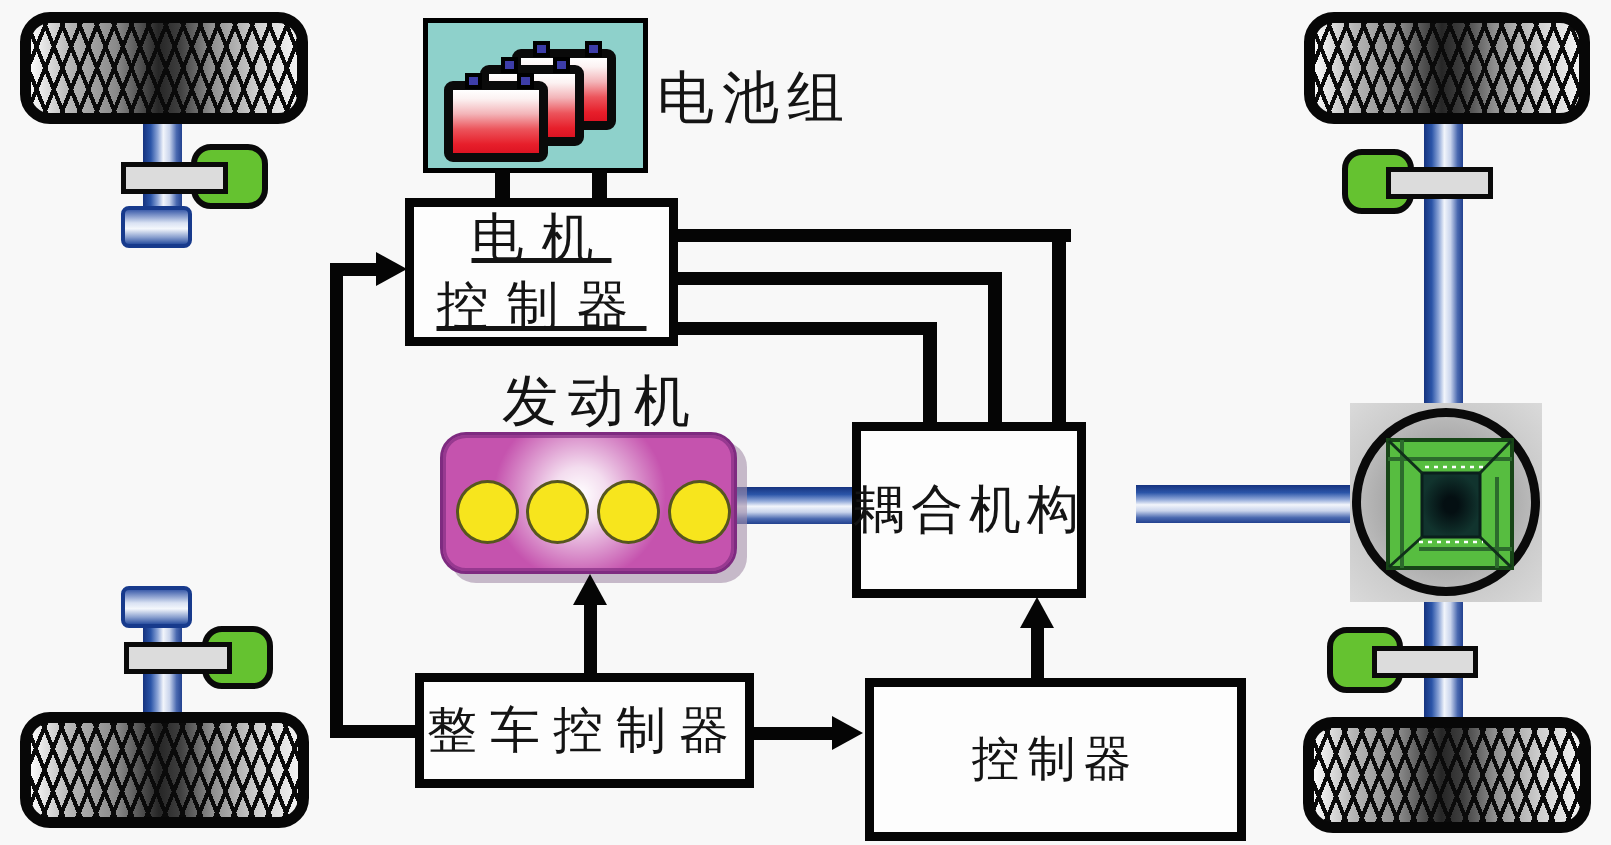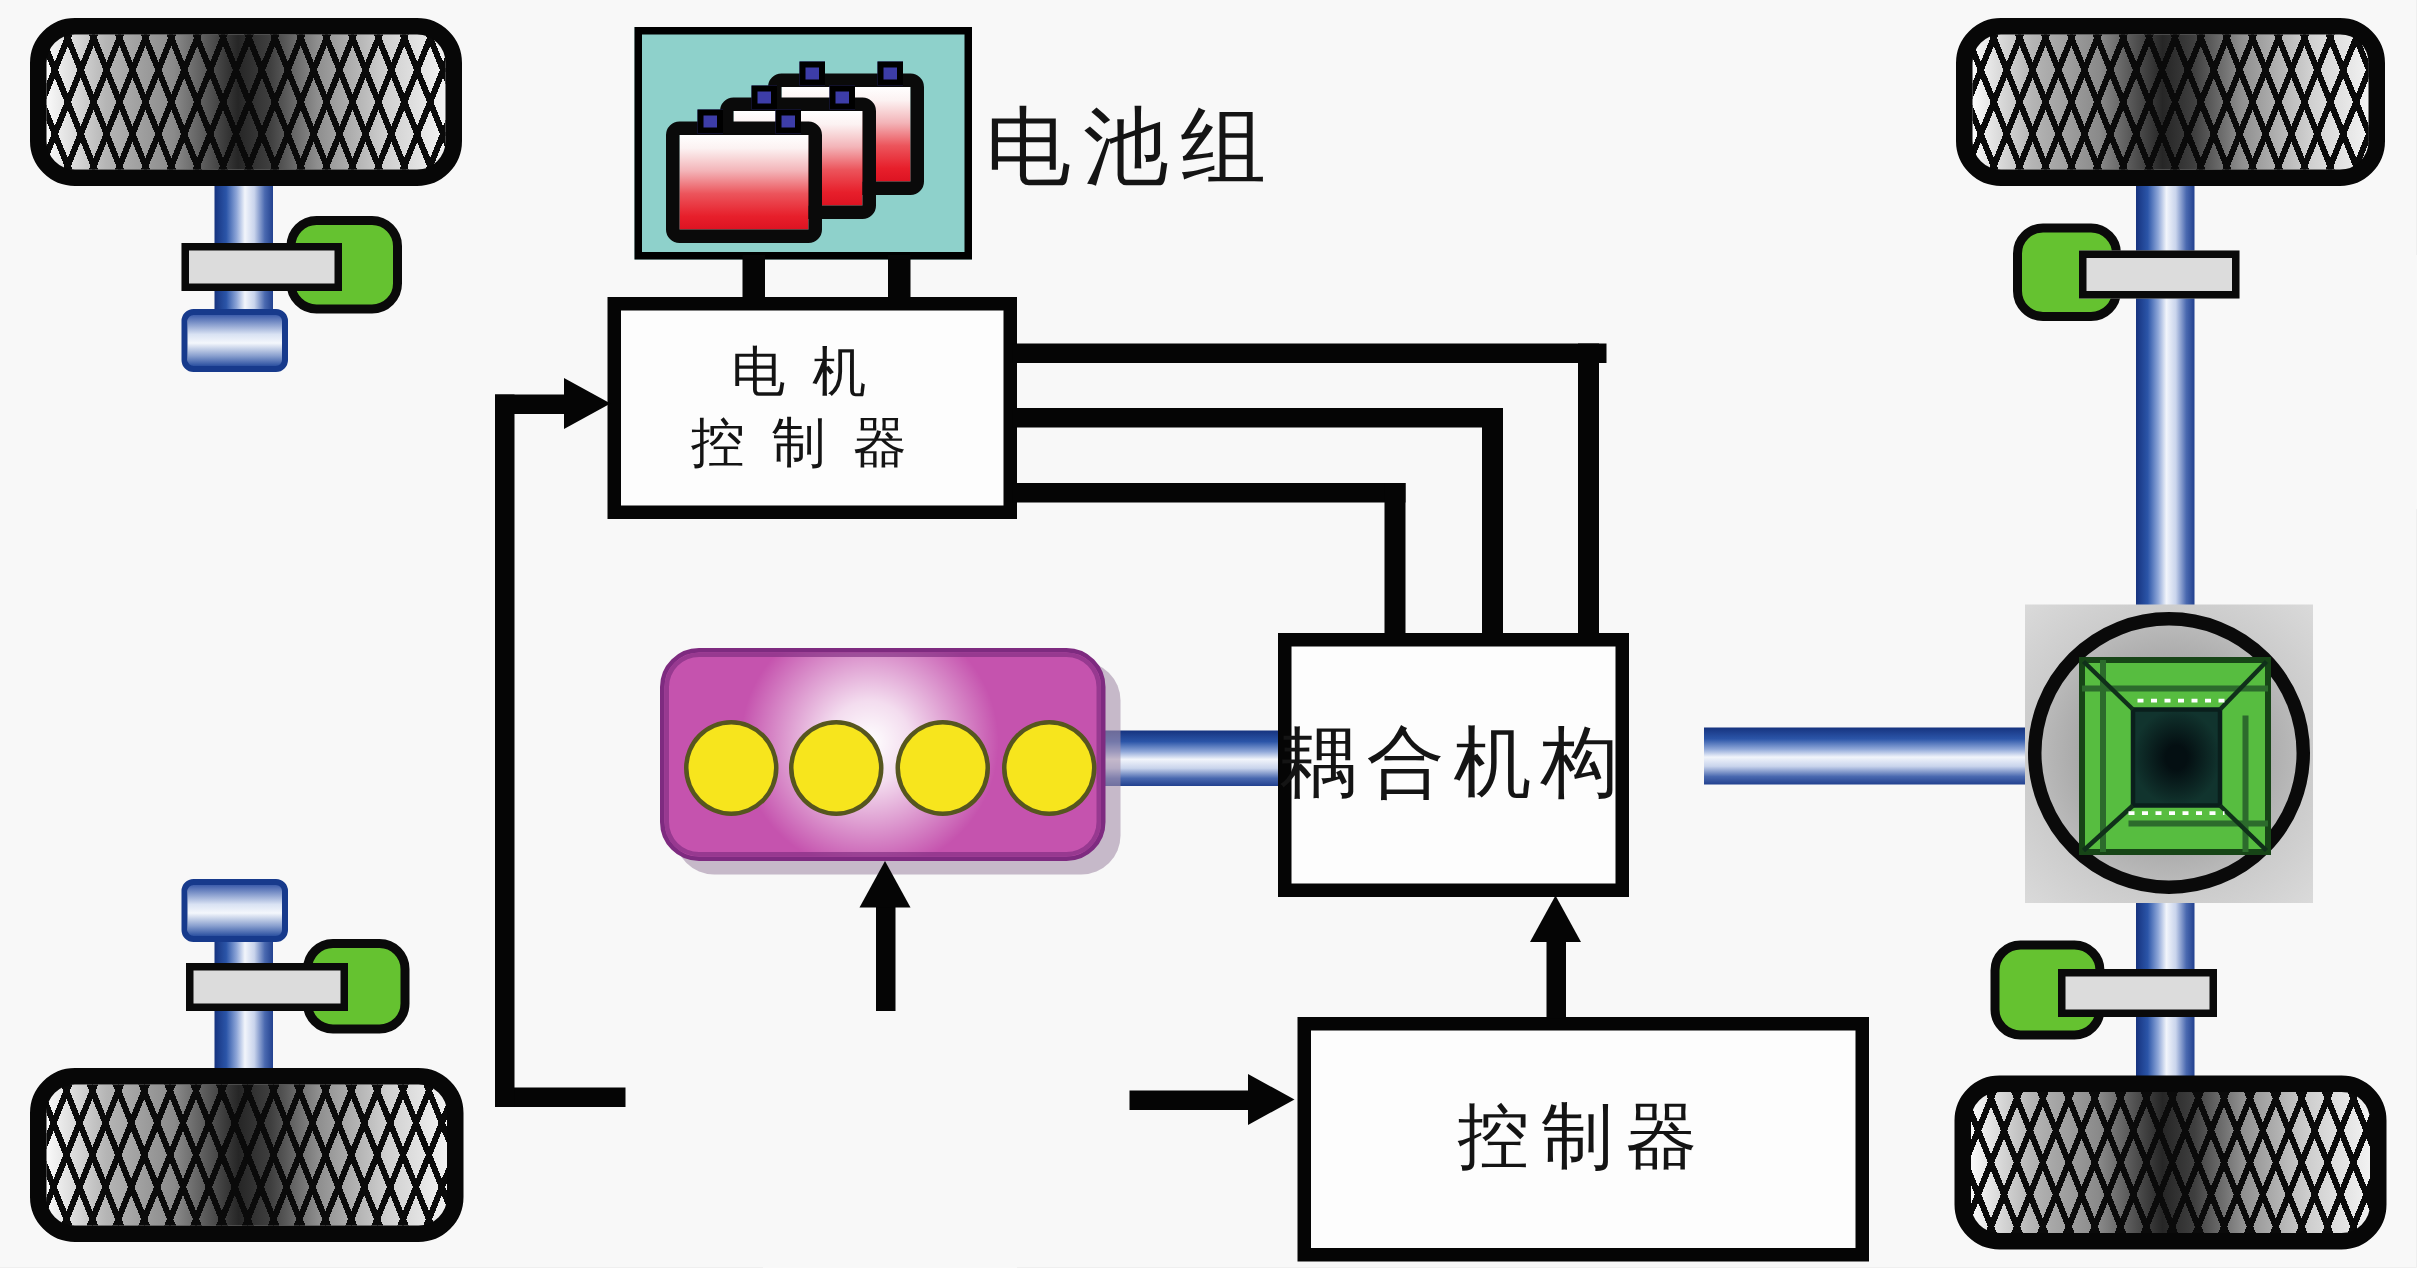--- a/index.html
+++ b/index.html
@@ -73,21 +73,21 @@
   .diff-housing { position:absolute; left:1350px; top:403px; width:192px; height:199px;
     background:radial-gradient(circle at 50% 50%, #9c9c9c 0%, #c6c6c6 55%, #dadada 100%); }
   .diff-case { position:absolute; left:1352px; top:408px; width:188px; height:188px;
     border:9px solid #0a0a0a; border-radius:50%;
     background:radial-gradient(circle at 50% 50%, #7d7d7d 0%, #a8a8a8 48%, #c0c0c0 80%); }
 
   
   .float-label { position:absolute; font-size:57px; letter-spacing:8px; white-space:nowrap; }
 
   
-  .mcu-label { font-size:36px; letter-spacing:18px; }
+  .mcu-label { font-size:52px; letter-spacing:18px;text-decoration:underline; }
   .cm-label  { font-size:52px; letter-spacing:6px; }
   .vcu-label { font-size:50px; letter-spacing:13px; }
   .cc-label  { font-size:48px; letter-spacing:8px; }
 </style>
 </head>
 <body>
 
 <div id="canvas">
 
   <div class="abs">
@@ -175,31 +175,35 @@
     <div class="ln">控制器</div>
   </div>
 
   <div class="blk" style="left:675px; top:229px; width:396px; height:13px;"></div>
   <div class="blk" style="left:1052px; top:229px; width:14px; height:194px;"></div>
   <div class="blk" style="left:675px; top:272px; width:327px; height:13px;"></div>
   <div class="blk" style="left:988px; top:272px; width:14px; height:151px;"></div>
   <div class="blk" style="left:675px; top:322px; width:262px; height:13px;"></div>
   <div class="blk" style="left:923px; top:322px; width:14px; height:101px;"></div>
 
+  <div class="float-label" style="left:502px; top:364px; letter-spacing:10px; font-size:56px;">发动机</div>
   <div class="engine">
     <div class="cyl cyl1"></div>
     <div class="cyl cyl2"></div>
     <div class="cyl cyl3"></div>
     <div class="cyl cyl4"></div>
   </div>
 
   <div class="cbox cm-label" style="left:852px; top:422px; width:234px; height:176px;">
     <div class="ln">耦合机构</div>
   </div>
 
+  <div class="cbox vcu-label" style="left:415px; top:673px; width:339px; height:115px;">
+    <div class="ln">整车控制器</div>
+  </div>
 
   <div class="cbox cc-label" style="left:865px; top:678px; width:381px; height:163px;">
     <div class="ln">控制器</div>
   </div>
 
   <div class="blk" style="left:330px; top:725px; width:87px; height:13px;"></div>
   <div class="blk" style="left:330px; top:263px; width:13px; height:475px;"></div>
   <div class="blk" style="left:330px; top:263px; width:50px; height:13px;"></div>
   <div class="arr-right" style="left:376px; top:252px;"></div>
 

